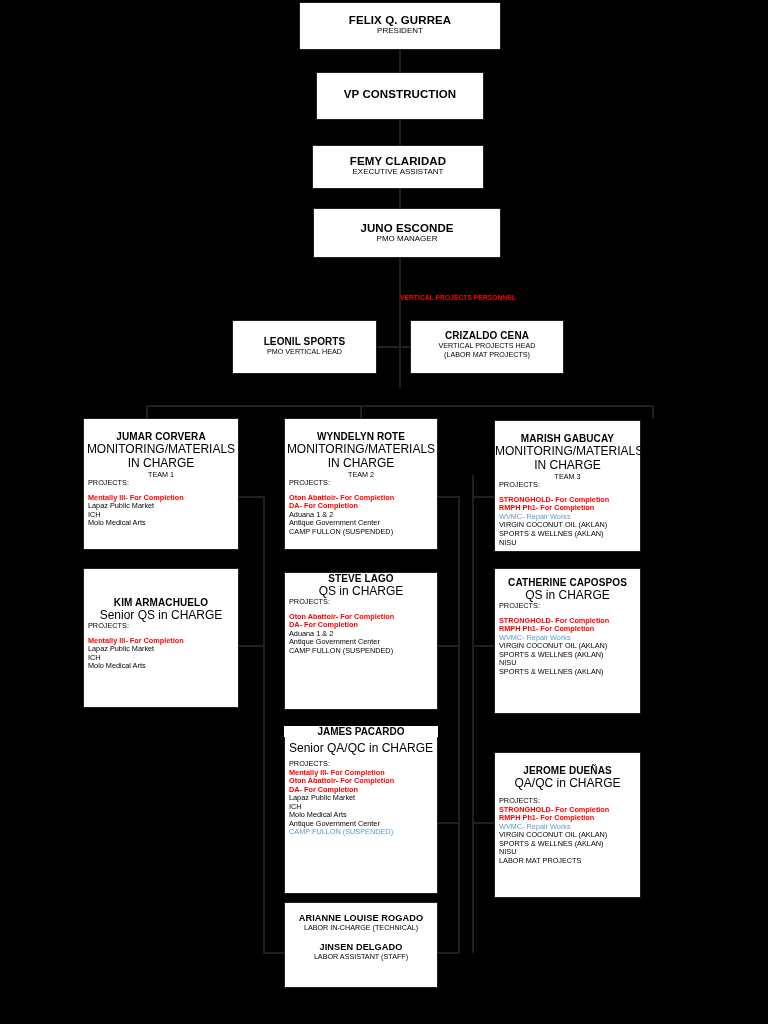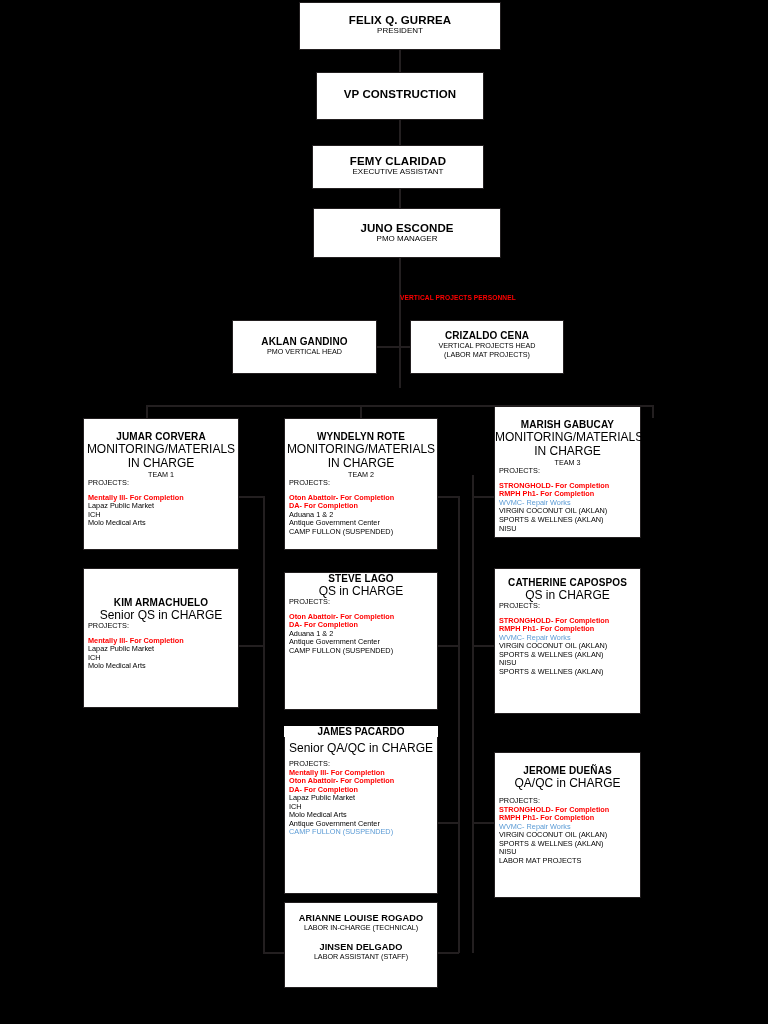--- a/index.html
+++ b/index.html
@@ -98,21 +98,21 @@
   <div class="node top-node" style="left:313px; top:208px; width:188px; height:50px; padding-top:13px;">
     <div class="nm">JUNO ESCONDE</div>
     <div class="ttl">PMO MANAGER</div>
   </div>
 
   <div class="ln v" style="left:399px; top:258px; width:1.5px; height:130px;"></div>
 
   <div class="vpp" style="left:400px; top:294px;">VERTICAL PROJECTS PERSONNEL</div>
 
   <div class="node" style="left:232px; top:320px; width:145px; height:54px; padding-top:15px;">
-    <div class="nm" style="font-size:10px;">AKLAN GANDINO</div>
+    <div class="nm" style="font-size:10px;">LEONIL SPORTS</div>
     <div class="ttl" style="font-size:7.2px;">PMO VERTICAL HEAD</div>
   </div>
 
   <div class="ln h" style="left:377px; top:346px; width:23px; height:1.5px;"></div>
 
   <div class="node" style="left:410px; top:320px; width:154px; height:54px; padding-top:9px;">
     <div class="nm" style="font-size:10px;">CRIZALDO CENA</div>
     <div class="ttl" style="font-size:7.2px;">VERTICAL PROJECTS HEAD</div>
     <div class="ttl" style="font-size:7.2px;">(LABOR MAT PROJECTS)</div>
   </div>
@@ -146,21 +146,21 @@
       <span class="lbl">PROJECTS:</span>
     <span class="gap"></span>
         <span class="itm red">Oton Abattoir- For  Completion</span>
         <span class="itm red">DA- For Completion</span>
         <span class="itm">Aduana 1 &amp; 2</span>
         <span class="itm">Antique Government Center</span>
         <span class="itm">CAMP FULLON (SUSPENDED)</span>
       </div>
   </div>
 
-  <div class="node card" style="left:494px; top:406px; width:147px; height:132px; padding-top:12px;">
+  <div class="node card" style="left:494px; top:420px; width:147px; height:132px; padding-top:12px;">
     <div class="nm">MARISH GABUCAY</div>
     <div class="ttl">MONITORING/MATERIALS IN CHARGE</div>
     <div class="team">TEAM 3</div>
     <div class="plist">
       <span class="lbl">PROJECTS:</span>
     <span class="gap"></span>
         <span class="itm red">STRONGHOLD- For Completion</span>
         <span class="itm red">RMPH Ph1- For Completion</span>
         <span class="itm blue">WVMC- Repair Works</span>
         <span class="itm">VIRGIN COCONUT OIL (AKLAN)</span>

